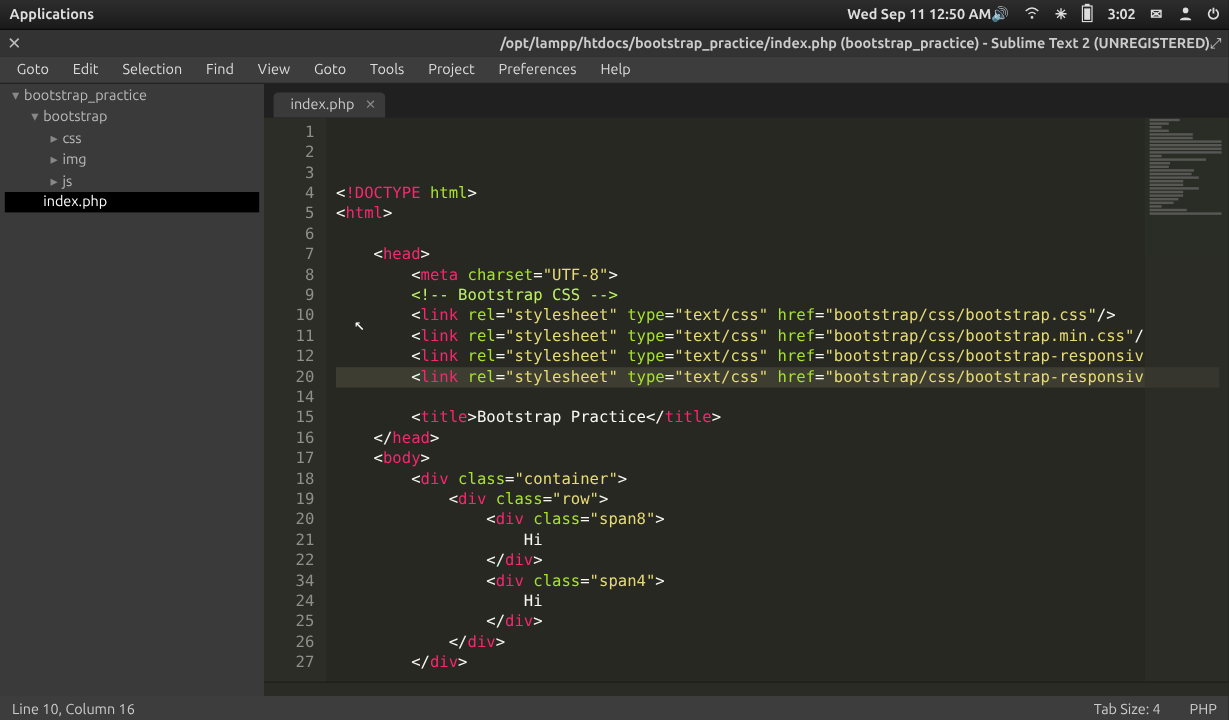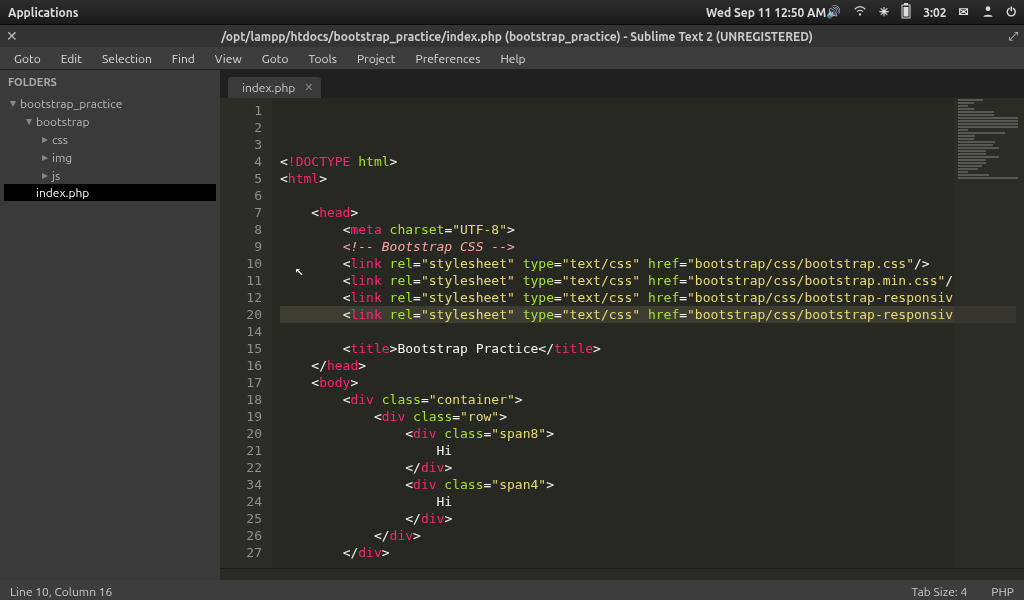--- a/index.html
+++ b/index.html
@@ -1,21 +1,21 @@
 <!DOCTYPE html>
 <html><head>
 <meta charset="utf-8">
 <style>
 html,body{margin:0;padding:0;height:100%;background:#1a1a1a;font-family:"Ubuntu","Liberation Sans",sans-serif;font-size:13px;color:#ccc;overflow:hidden}
 .desktop-bar{height:24px;background:linear-gradient(#2d2d2d,#1a1a1a);display:flex;align-items:center;color:#ddd;font-size:12px;font-weight:bold;padding:0 8px;border-bottom:1px solid #0a0a0a}
 .desktop-bar .center{flex:1;text-align:right}
 .desktop-bar .right{display:flex;align-items:center;gap:12px}
 .titlebar{height:22px;background:#333;display:flex;align-items:center;padding:0 6px;font-size:12px;color:#ccc}
 .titlebar .close{font-size:14px;color:#bbb;margin-right:8px}
-.titlebar .title{flex:1;text-align:center;font-weight:bold}
+.titlebar .title{flex:1;text-align:right;font-weight:bold}
 .menubar{height:22px;background:#3d3d3d;display:flex;align-items:center;padding:0 4px;font-size:12px;color:#ddd;border-bottom:1px solid #222}
 .menubar span{padding:2px 10px;cursor:pointer}
 .workspace{display:flex;height:calc(600px - 24px - 22px - 22px - 22px);background:#272822}
 .sidebar{width:220px;background:#3a3a3a;color:#bbb;font-size:12px;display:flex;flex-direction:column;overflow:auto}
 .sidebar-hdr{padding:6px 8px;font-weight:bold;color:#aaa;font-size:11px}
 .tree{padding:0 4px}
 .tree .row{display:flex;align-items:center;padding:2px 4px;cursor:pointer;white-space:nowrap}
 .tree .row.active{background:#000;color:#fff}
 .tree .arrow{width:10px;display:inline-block;text-align:center;margin-right:2px;color:#888}
 .editor{flex:1;background:#272822;display:flex;flex-direction:column;min-width:0}
@@ -24,21 +24,21 @@
 .tab .x{position:absolute;right:8px;top:4px;color:#888;font-size:11px}
 .code-wrap{flex:1;display:flex;overflow:hidden;position:relative}
 .gutter{width:42px;background:#2c2d27;color:#8f908a;text-align:right;padding:4px 10px 4px 0;font-family:Consolas,Menlo,monospace;font-size:13px;line-height:17px;user-select:none}
 .code{flex:1;padding:4px 8px;font-family:Consolas,Menlo,monospace;font-size:13px;line-height:17px;color:#f8f8f2;white-space:pre;overflow:hidden}
 .minimap{position:absolute;right:0;top:0;width:70px;height:100%;background:#2f302a;opacity:.5}
 .minimap .mm-line{height:2px;margin:1px 4px;background:#888}
 .hscroll{height:11px;background:#2a2b25;border-top:1px solid #1d1e19}
 .statusbar{height:22px;background:#3d3d3d;display:flex;align-items:center;padding:0 10px;font-size:12px;color:#ccc}
 .statusbar .right{margin-left:auto;display:flex;gap:24px}
 
-.tagb{color:#f8f8f2}.tag{color:#f92672}.attr{color:#a6e22e}.str{color:#e6db74}.cmt{color:#fca5a5;font-style:italic}
+.tagb{color:#f8f8f2}.tag{color:#f92672}.attr{color:#a6e22e}.str{color:#e6db74}.cmt{color:#bef264;}
 .code .line{display:block}
 .code .line.cur{background:#3e3d32}
 .cursor-img{position:absolute;left:75px;top:164px;font-size:15px;color:#fff;pointer-events:none}
 </style>
 </head>
 <body>
 
 <div class="desktop-bar">
   <span>Applications</span>
   <span class="center">Wed Sep 11 12:50 AM</span>
@@ -79,21 +79,20 @@
     <span>View</span>
     <span>Goto</span>
     <span>Tools</span>
     <span>Project</span>
     <span>Preferences</span>
     <span>Help</span>
   </div>
 
 <div class="workspace">
   <div class="sidebar">
-    <div class="sidebar-hdr">FOLDERS</div>
     <div class="tree" id="tree">
         <div class="row" style="padding-left: 4px;">
           <span class="arrow">▾</span>
           <span>bootstrap_practice</span>
         </div>
         <div class="row" style="padding-left: 20px;">
           <span class="arrow">▾</span>
           <span>bootstrap</span>
         </div>
         <div class="row" style="padding-left: 36px;">

